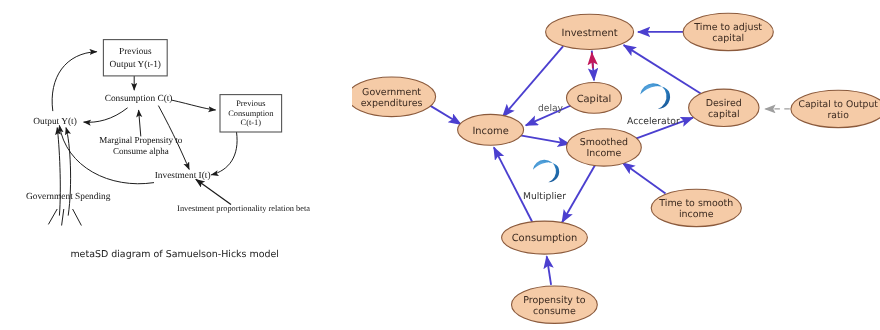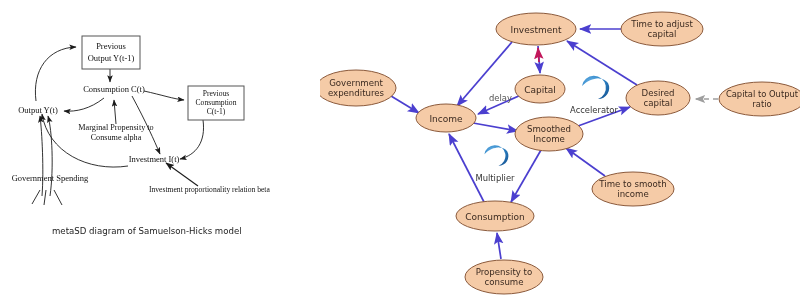--- a/index.html
+++ b/index.html
@@ -1,20 +1,20 @@
 <!DOCTYPE html>
 <html><head>
 <meta charset="utf-8">
 <style>
   html,body{margin:0;padding:0;background:#ffffff;}
   body{width:800px;height:300px;overflow:hidden;
        font-family:"Liberation Serif",serif;}
   #root{position:relative;width:800px;height:300px;background:#fff;}
   .panel{position:absolute;top:0;height:300px;}
-  #left-panel{left:4px;width:320px;text-align:right;}
+  #left-panel{left:16px;width:320px;text-align:right;}
   #right-panel{left:320px;width:480px;}
   svg{display:block;}
   .lbl-serif{font-family:"Liberation Serif",serif;fill:#111;}
   .cap{font-family:"DejaVu Sans",sans-serif;fill:#222;}
   .node-txt{font-family:"DejaVu Sans",sans-serif;fill:#3b2a20;}
   .edge-lbl{font-family:"DejaVu Sans",sans-serif;fill:#555;}
   .ic-txt{font-family:"DejaVu Sans",sans-serif;fill:#333;}
 </style>
 </head>
 <body>

